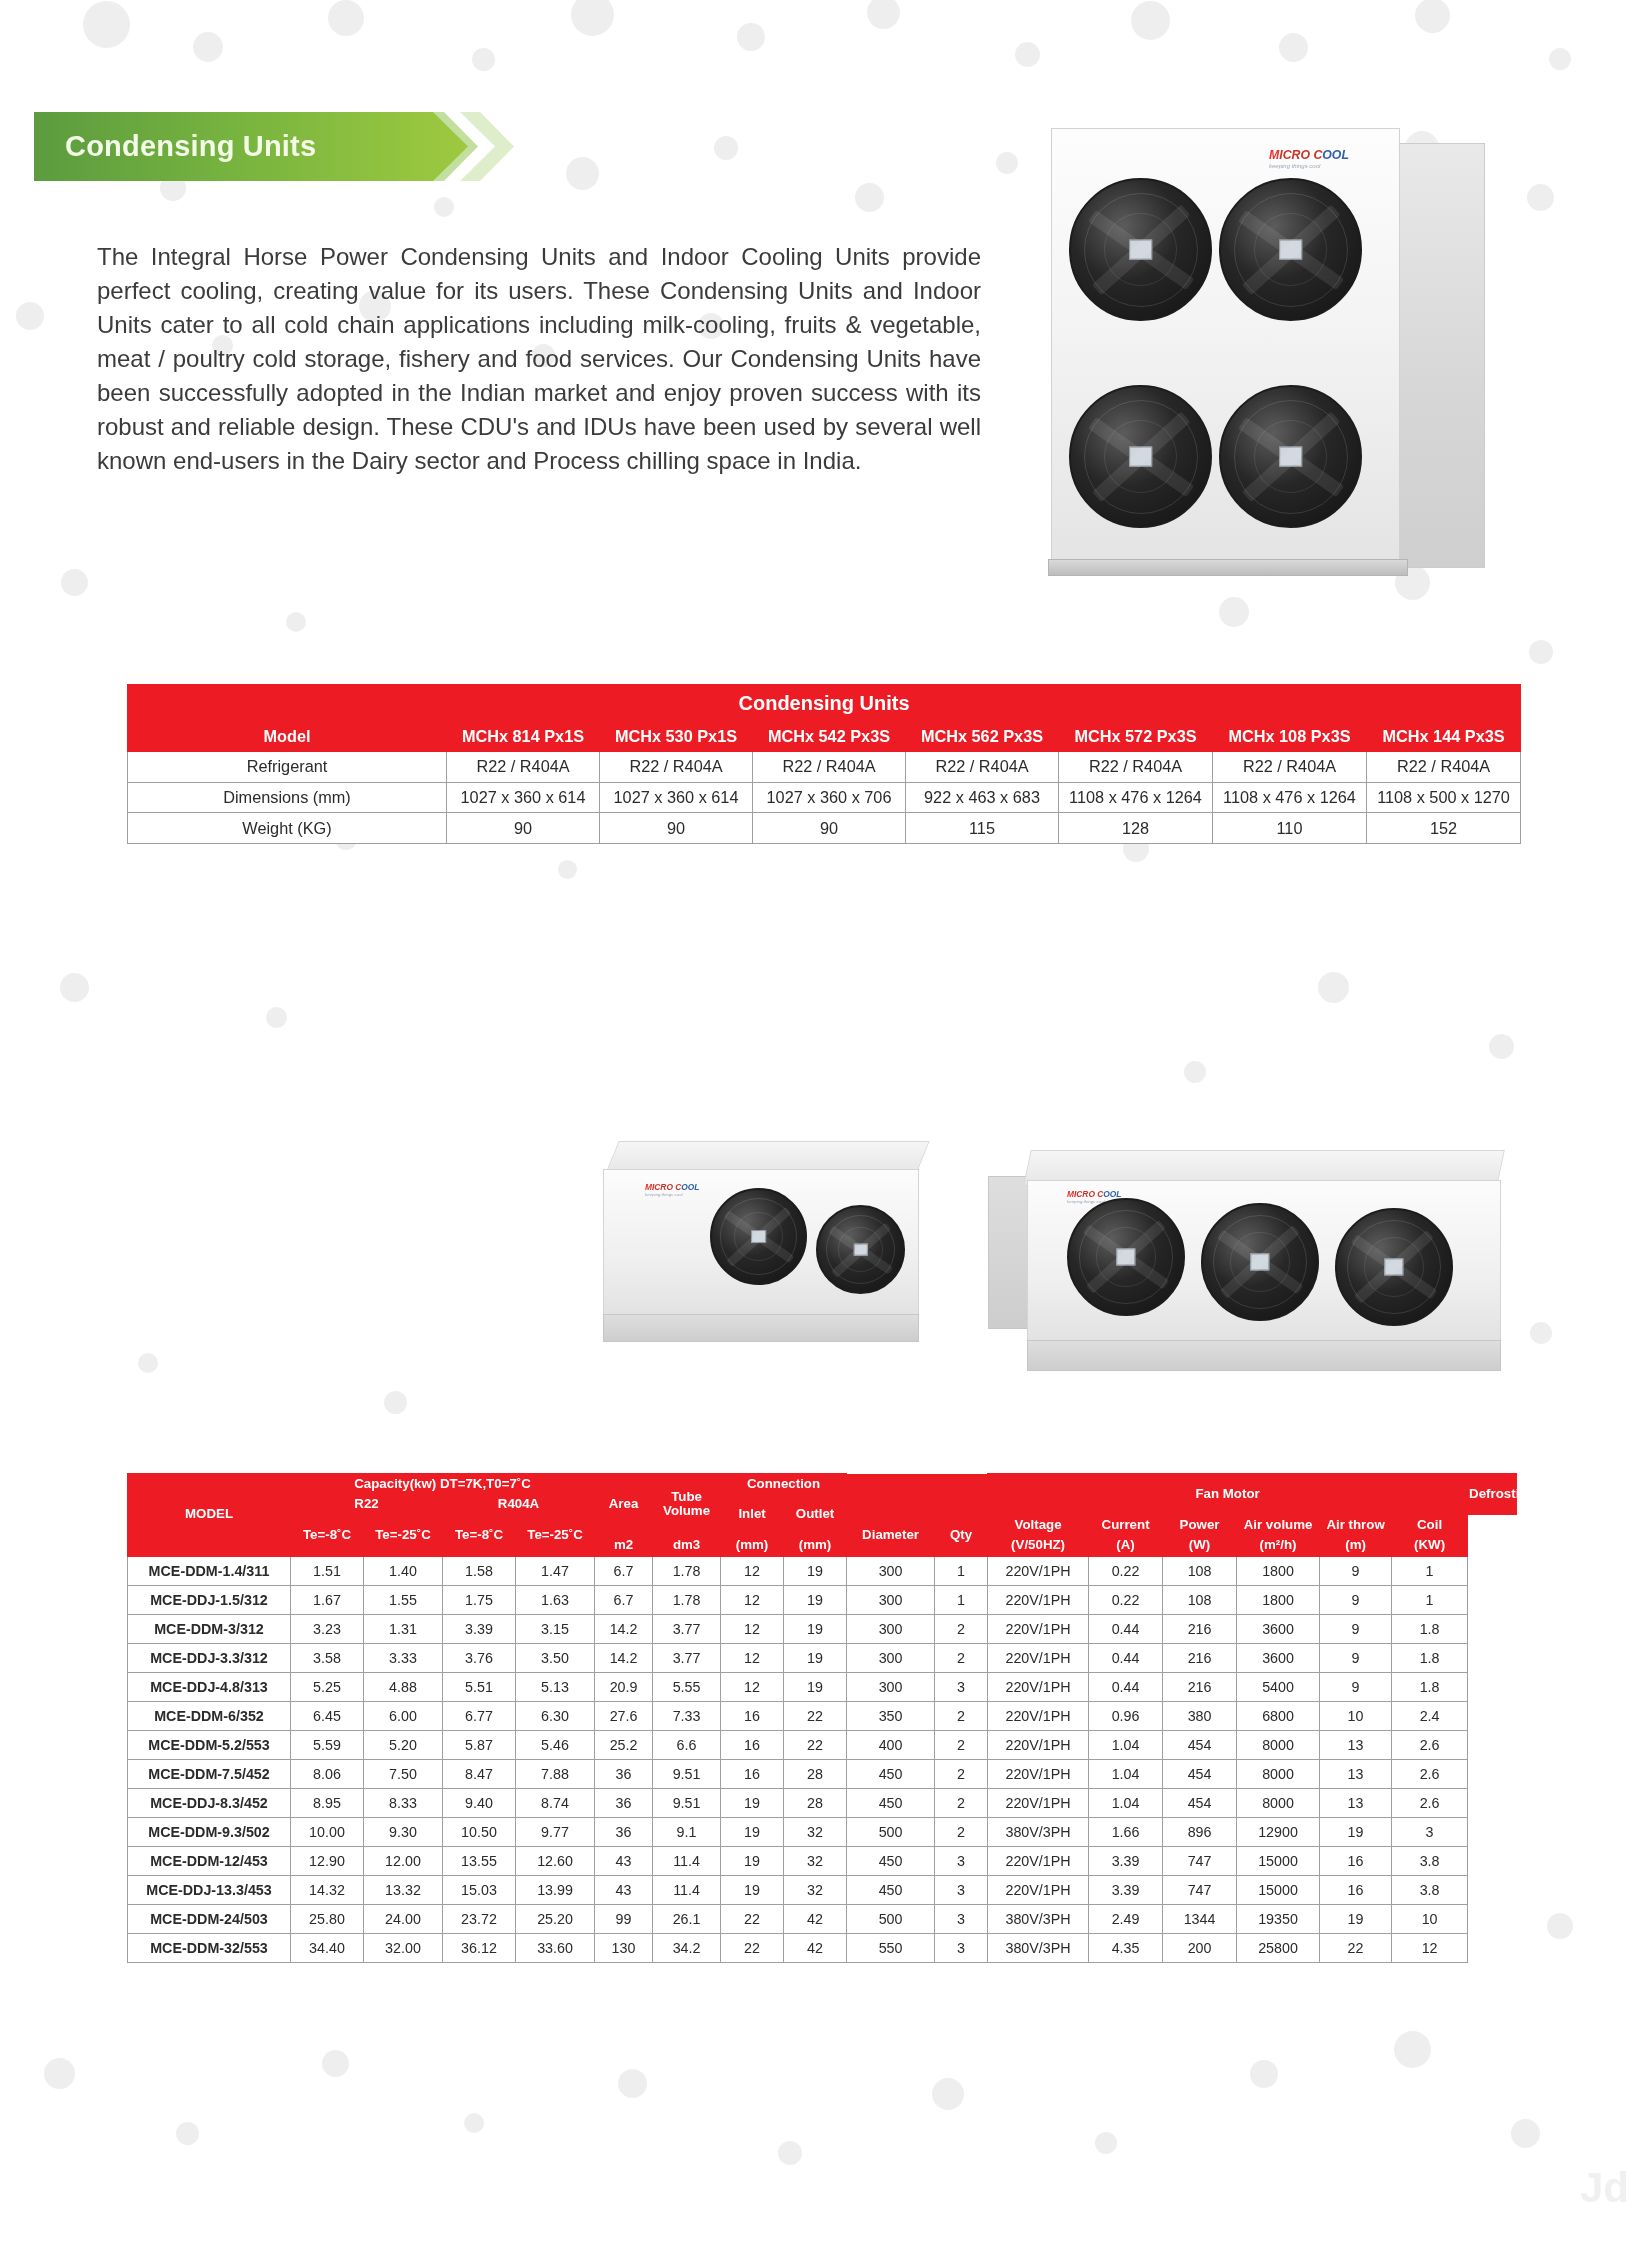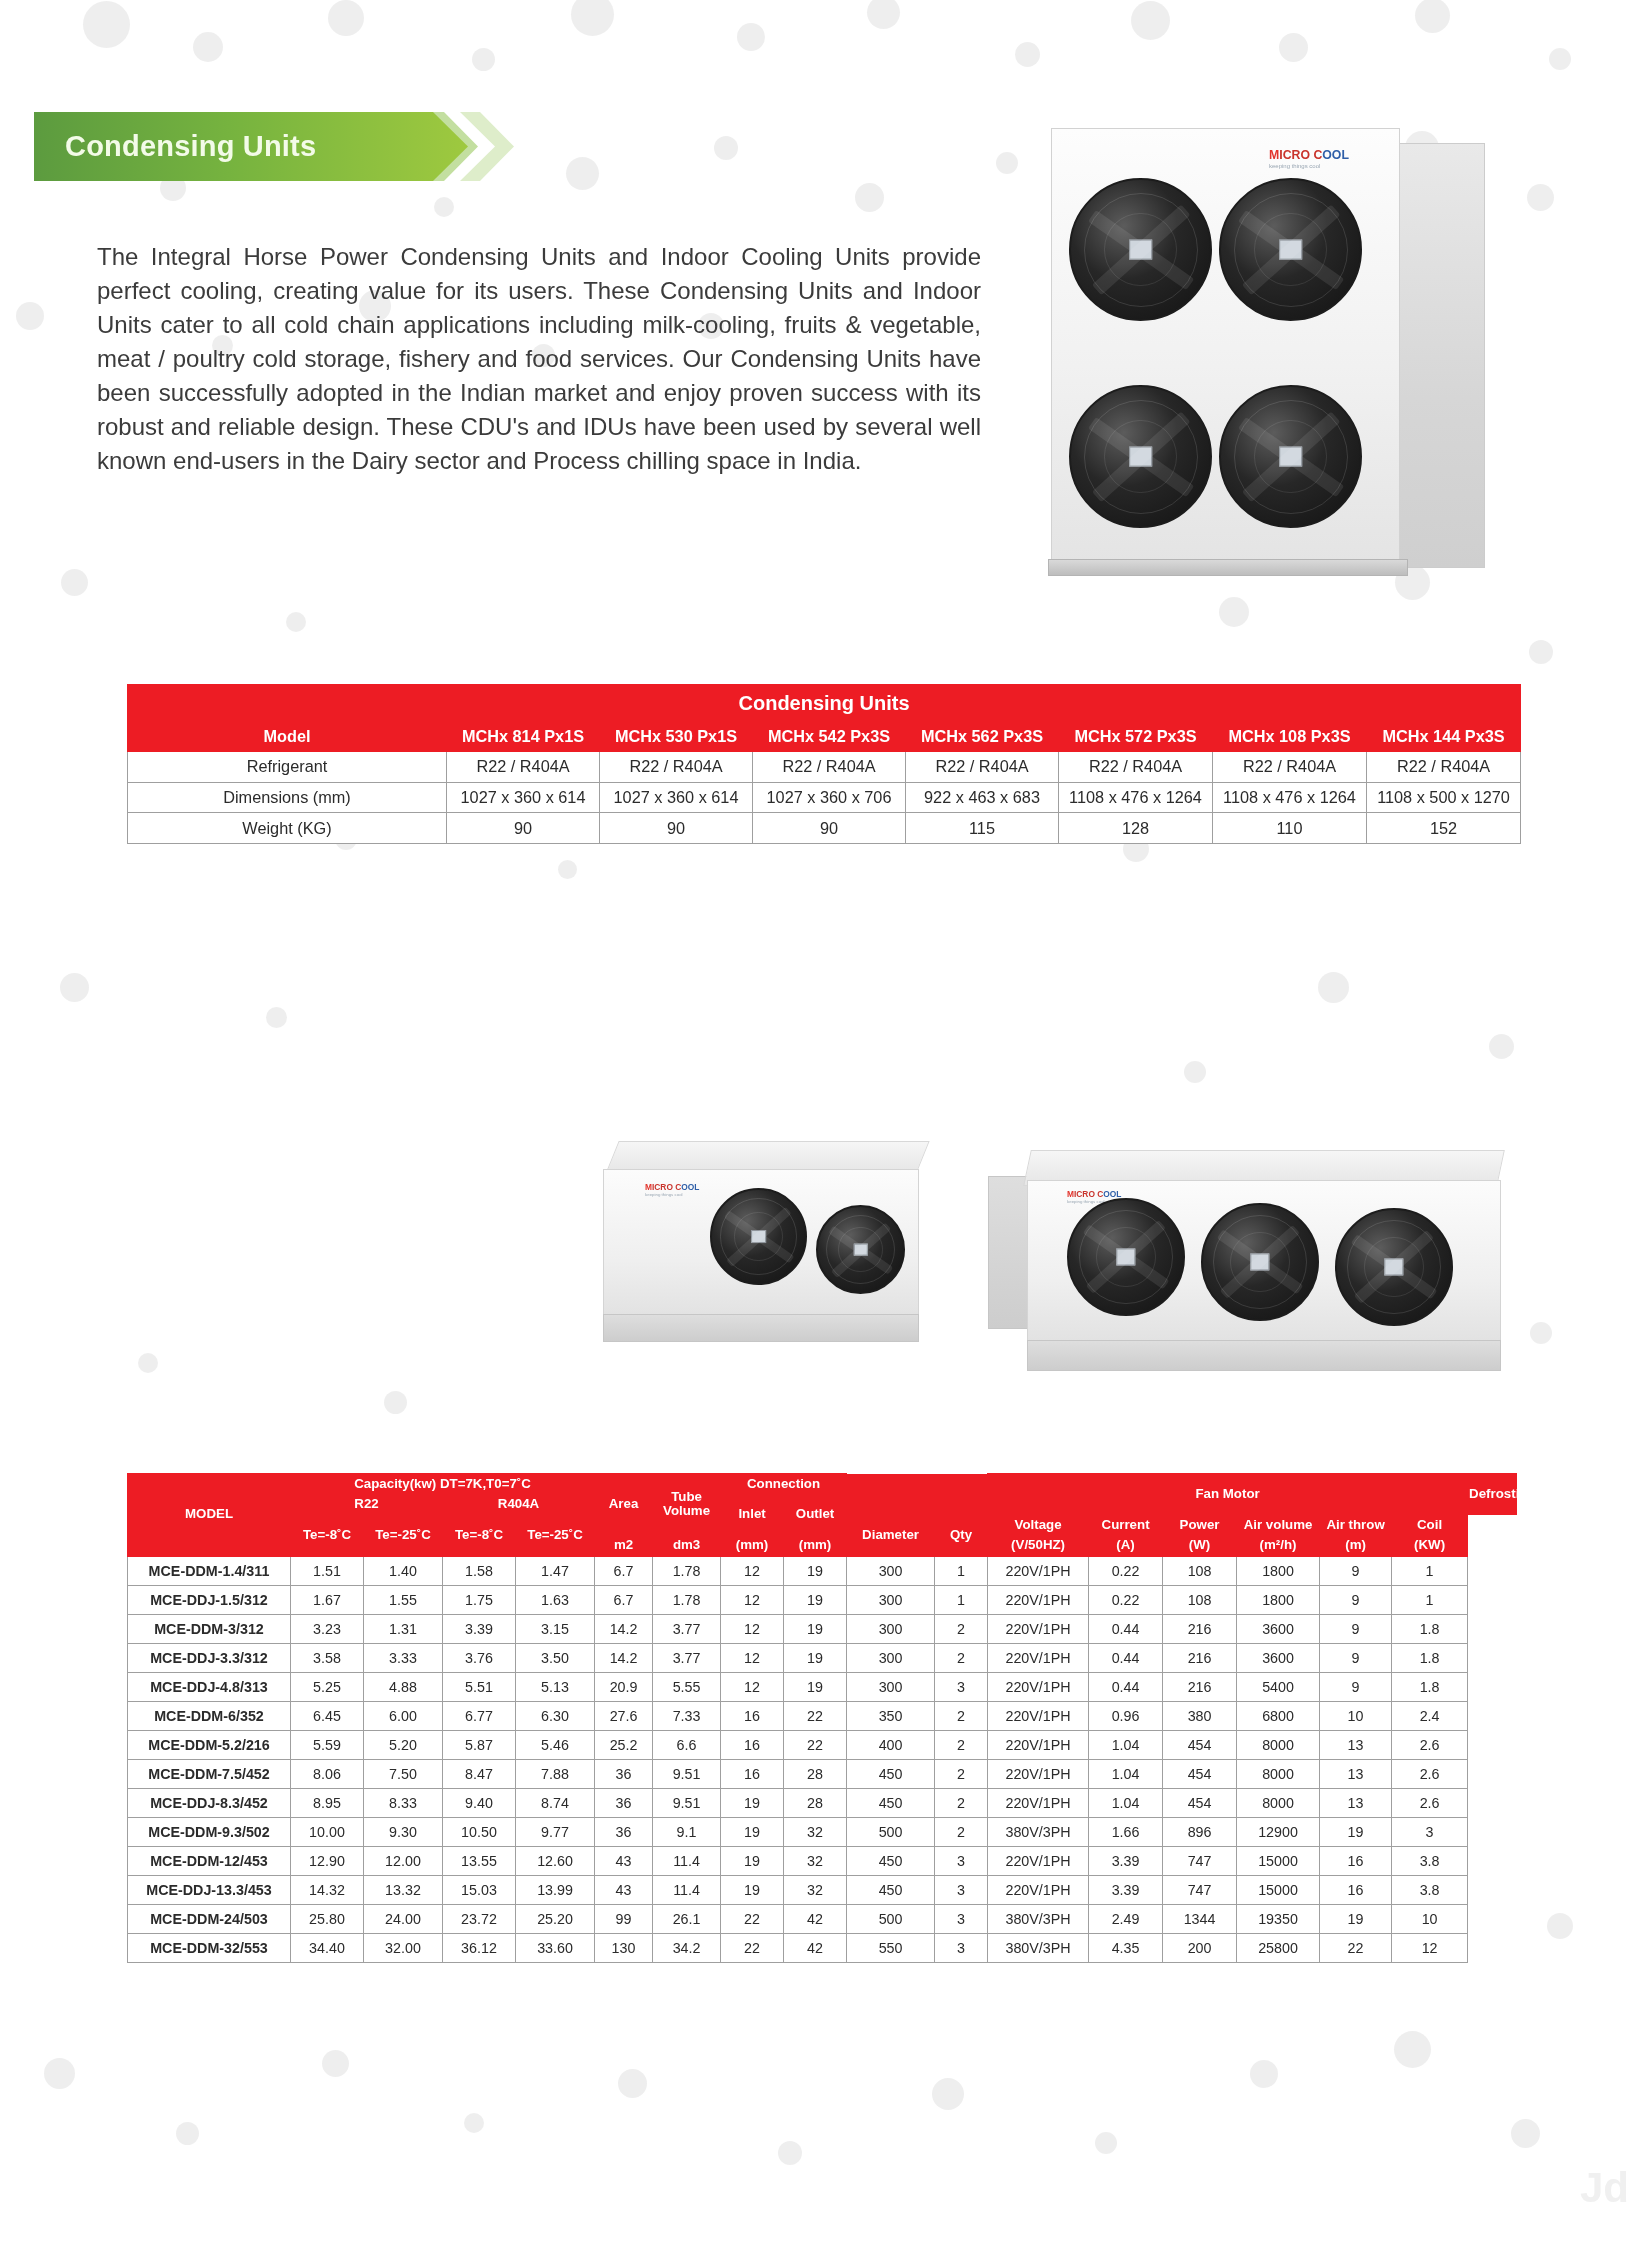--- a/index.html
+++ b/index.html
@@ -123,20 +123,21 @@
     border-radius: 50%;
     border: 1px solid rgba(255,255,255,.13);
   }
   .fan .ring2 { position: absolute; inset: 24%; border-radius: 50%; border: 1px solid rgba(255,255,255,.10); }
 
   .brand {
     position: absolute;
     font-weight: bold;
     line-height: 1;
     white-space: nowrap;
+    font-style: italic;
   }
   .brand .b1 { color: #e2342c; }
   .brand .b2 { color: #2f5fa8; }
   .brand .b3 { color: #c9342c; }
   .brand-sub {
     display: block;
     color: #9aa7b3;
     font-weight: normal;
     margin-top: .28em;
   }
@@ -596,21 +597,21 @@
           <td>350</td>
           <td>2</td>
           <td>220V/1PH</td>
           <td>0.96</td>
           <td>380</td>
           <td>6800</td>
           <td>10</td>
           <td>2.4</td>
         </tr>
         <tr>
-          <td class="model">MCE-DDM-5.2/216</td>
+          <td class="model">MCE-DDM-5.2/553</td>
           <td>5.59</td>
           <td>5.20</td>
           <td>5.87</td>
           <td>5.46</td>
           <td>25.2</td>
           <td>6.6</td>
           <td>16</td>
           <td>22</td>
           <td>400</td>
           <td>2</td>

